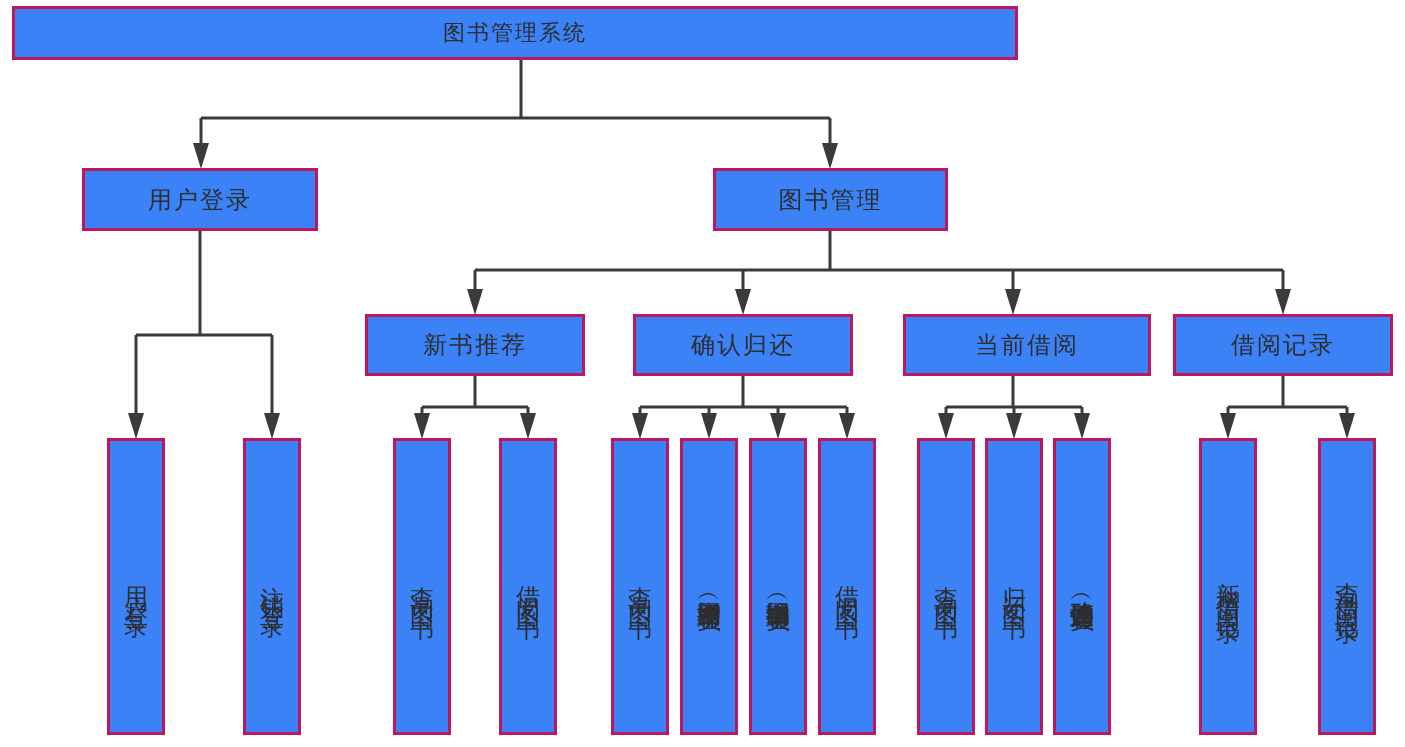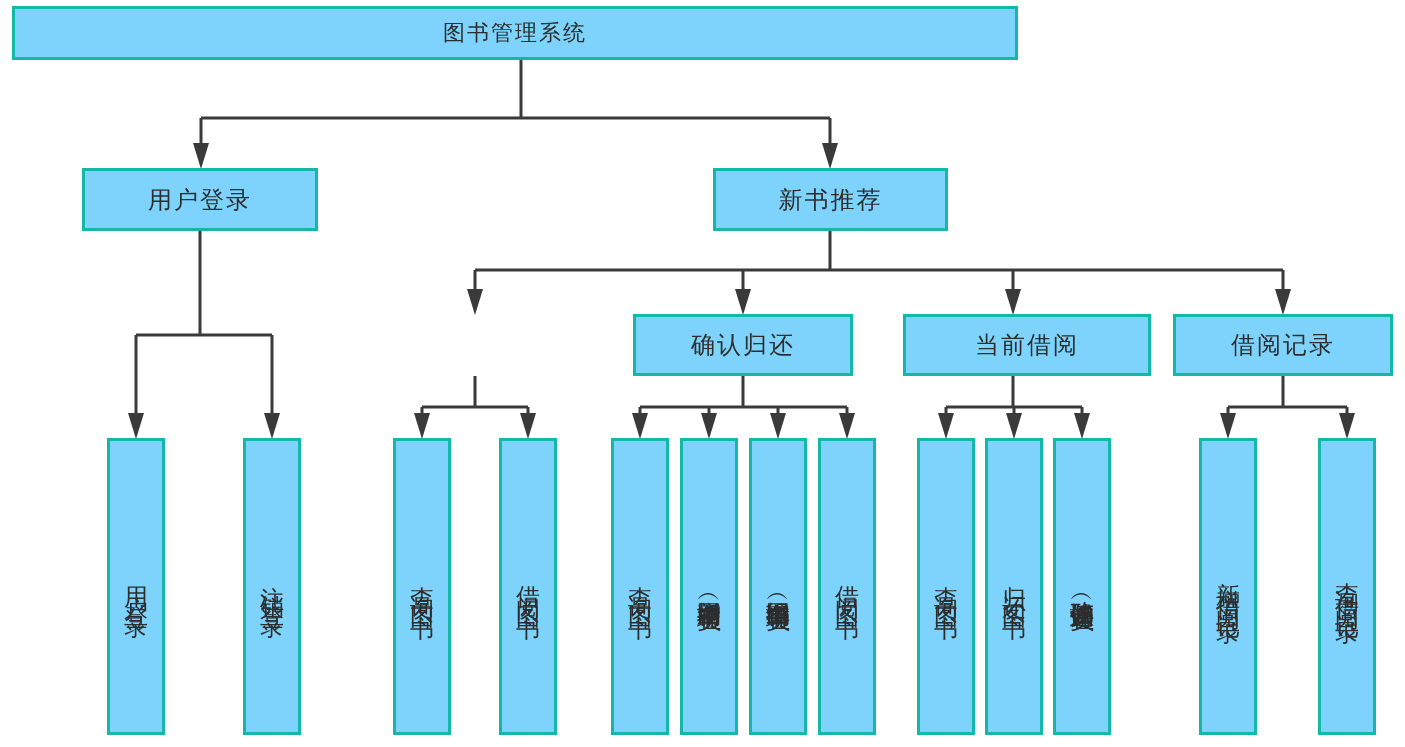--- a/index.html
+++ b/index.html
@@ -7,22 +7,22 @@
     position:relative;
     width:1405px;height:747px;
     background:#ffffff;
     font-family:"Liberation Sans", sans-serif;
     overflow:hidden;
   }
   .connectors{position:absolute;left:0;top:0;z-index:0;}
   .box{
     position:absolute;
     box-sizing:border-box;
-    background:#7dd3fc;
-    border:3px solid #14b8a6;
+    background:#3b82f6;
+    border:3px solid #be185d;
     display:flex;align-items:center;justify-content:center;
     color:#2d2d2d;
     z-index:1;
   }
   .h-label{
     font-size:24px;
     letter-spacing:2px;
     white-space:nowrap;
   }
   .root .h-label{font-size:22px;}
@@ -91,23 +91,26 @@
   </svg>
 
   <div class="box root" style="left:12px;top:6px;width:1006px;height:54px">
     <span class="h-label">图书管理系统</span>
   </div>
 
   <div class="box" style="left:82px;top:168px;width:236px;height:63px">
     <span class="h-label">用户登录</span>
   </div>
   <div class="box" style="left:713px;top:168px;width:235px;height:63px">
+    <span class="h-label">图书管理</span>
+  </div>
+
+  <div class="box" style="left:365px;top:314px;width:220px;height:62px">
     <span class="h-label">新书推荐</span>
   </div>
-
   <div class="box" style="left:633px;top:314px;width:220px;height:62px">
     <span class="h-label">确认归还</span>
   </div>
   <div class="box" style="left:903px;top:314px;width:248px;height:62px">
     <span class="h-label">当前借阅</span>
   </div>
   <div class="box" style="left:1173px;top:314px;width:220px;height:62px">
     <span class="h-label">借阅记录</span>
   </div>
 

